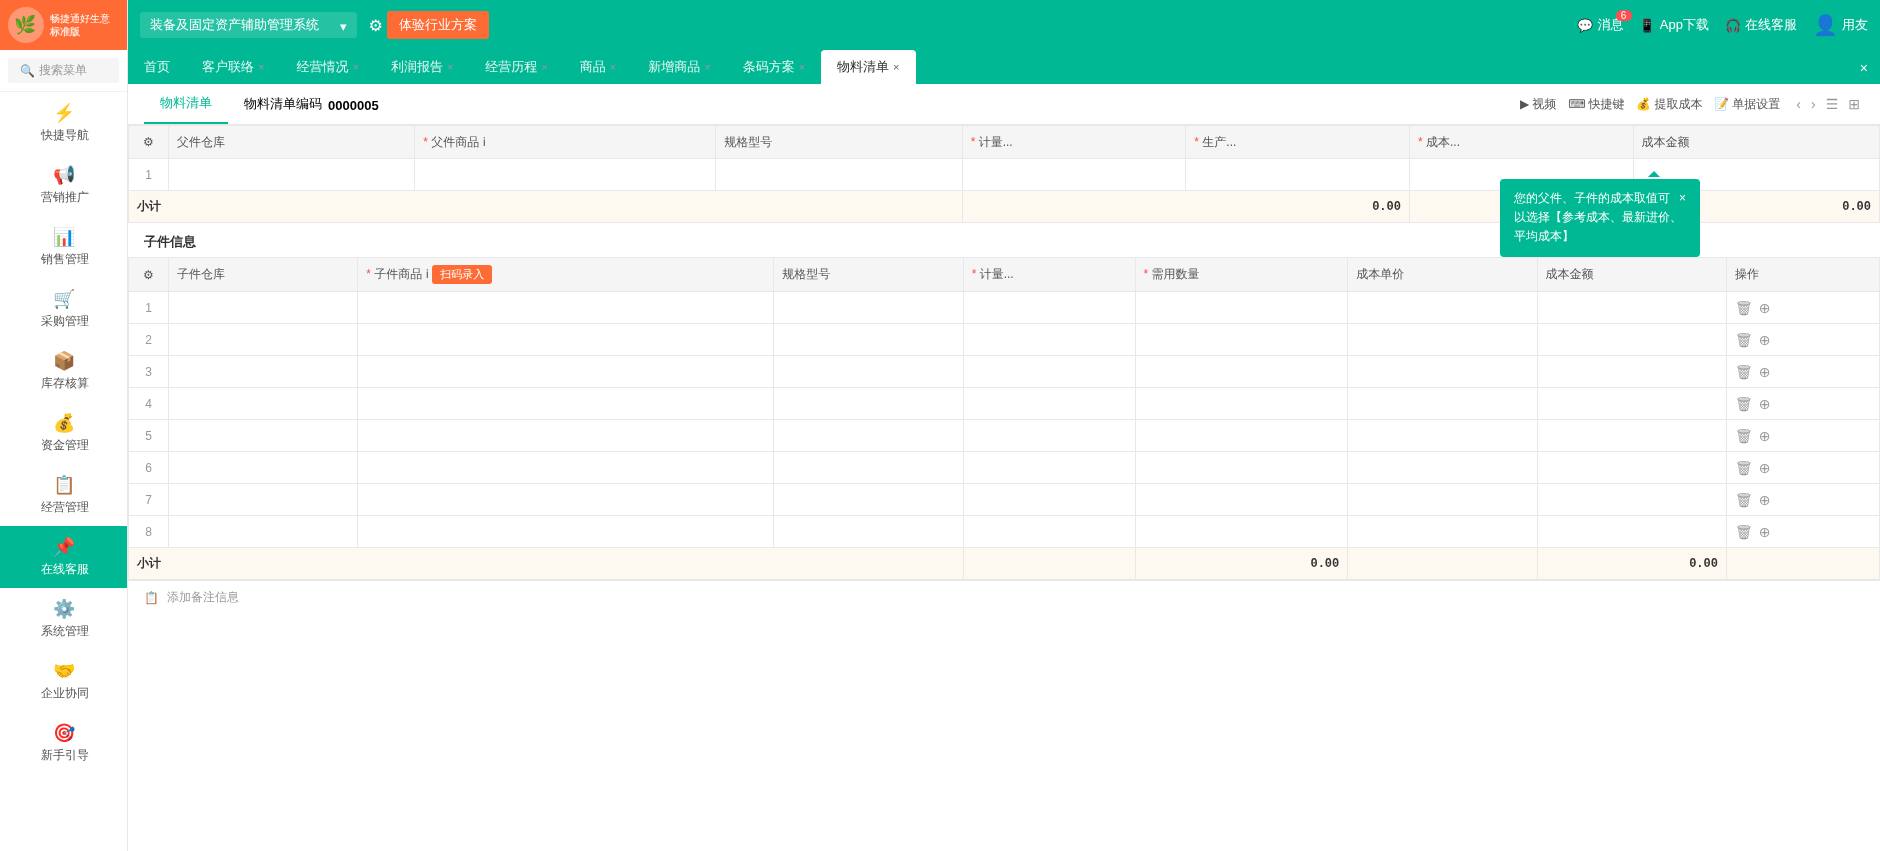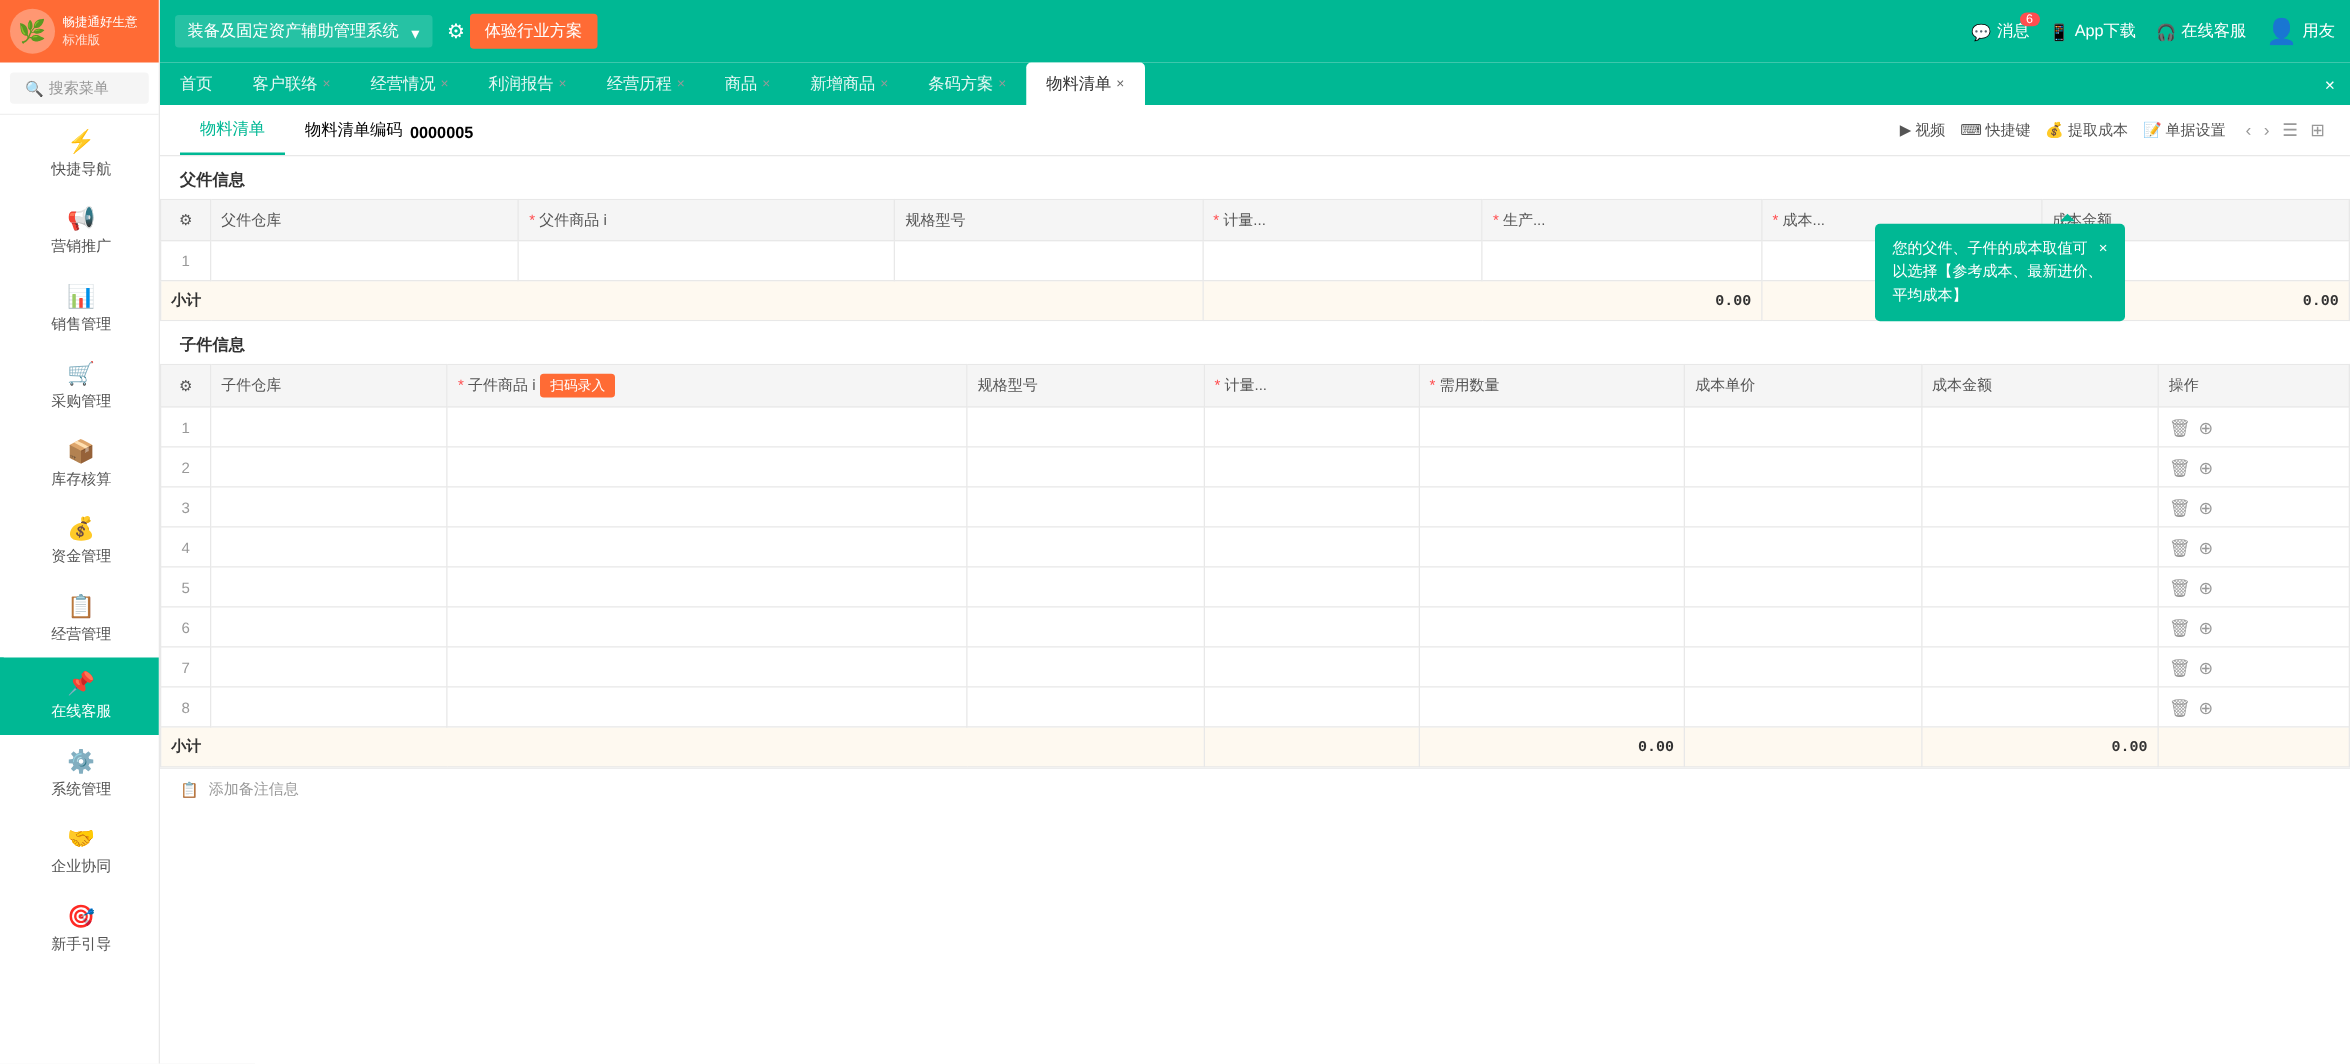--- a/index.html
+++ b/index.html
@@ -28,21 +28,21 @@
       background: rgba(255,255,255,0.3);
       border-radius: 50%;
       display: flex;
       align-items: center;
       justify-content: center;
       font-size: 18px;
       margin-right: 6px;
       flex-shrink: 0;
     }
     .sidebar-logo-text { font-size: 10px; line-height: 1.3; text-align: center; }
-    .sidebar-logo-sub { font-size: 10px; color: rgba(255,255,255,0.8); }
+    .sidebar-logo-sub { font-size: 10px; color: rgba(255,255,255,0.8); font-weight: bold; }
     .sidebar-search {
       padding: 8px;
       border-bottom: 1px solid #f0f0f0;
     }
     .sidebar-search-inner {
       display: flex;
       align-items: center;
       background: #f5f5f5;
       border-radius: 3px;
       padding: 4px 8px;
@@ -71,21 +71,21 @@
       height: 50px;
       display: flex;
       align-items: center;
       padding: 0 12px;
       gap: 4px;
       flex-shrink: 0;
     }
     .topbar-system {
       display: flex;
       align-items: flex-end;
-      gap: 10px;
+      gap: 21px;
       background: rgba(255,255,255,0.15);
       border-radius: 3px;
       padding: 4px 10px;
       color: #fff;
       font-size: 13px;
       cursor: pointer;
       margin-right: 8px;
     }
     .topbar-trial {
       background: #ff6b35;
@@ -467,21 +467,20 @@
             <span>⊞</span>
           </div>
         </div>
       </div>
 
       <div class="tooltip-box">
         <span class="tooltip-close">×</span>
         <span>您的父件、子件的成本取值可以选择【参考成本、最新进价、平均成本】</span>
       </div>
 
-      <div class="section-title">父件信息</div>
       <div class="table-wrapper">
         <table class="data-table">
           <thead>
             <tr>
               <th class="settings-col">⚙</th>
               <th>父件仓库</th>
               <th><span class="required-star">*</span> 父件商品 ℹ</th>
               <th>规格型号</th>
               <th><span class="required-star">*</span> 计量...</th>
               <th><span class="required-star">*</span> 生产...</th>

